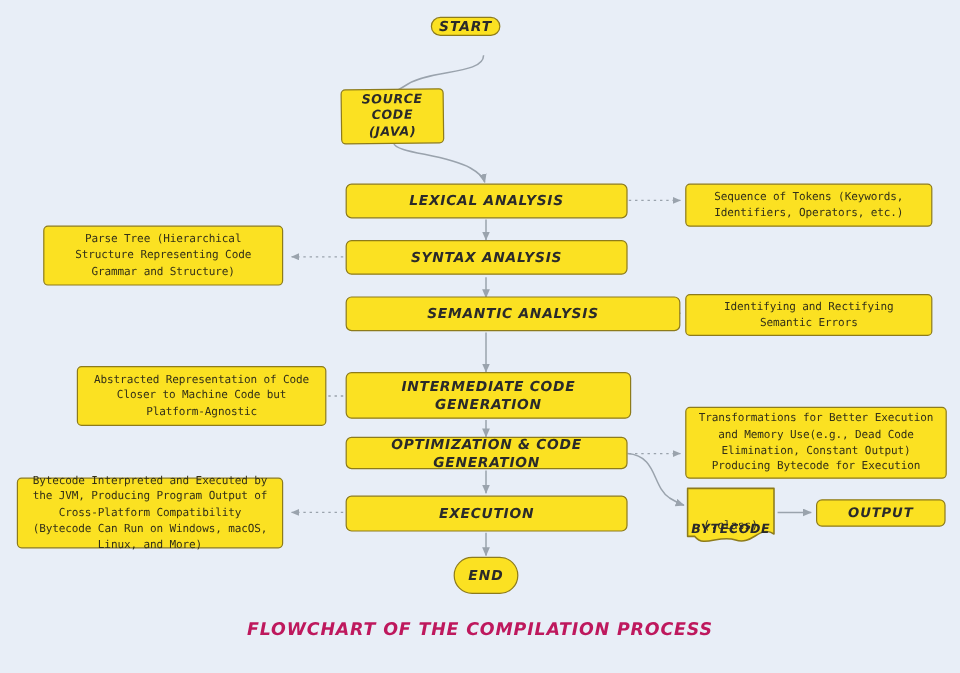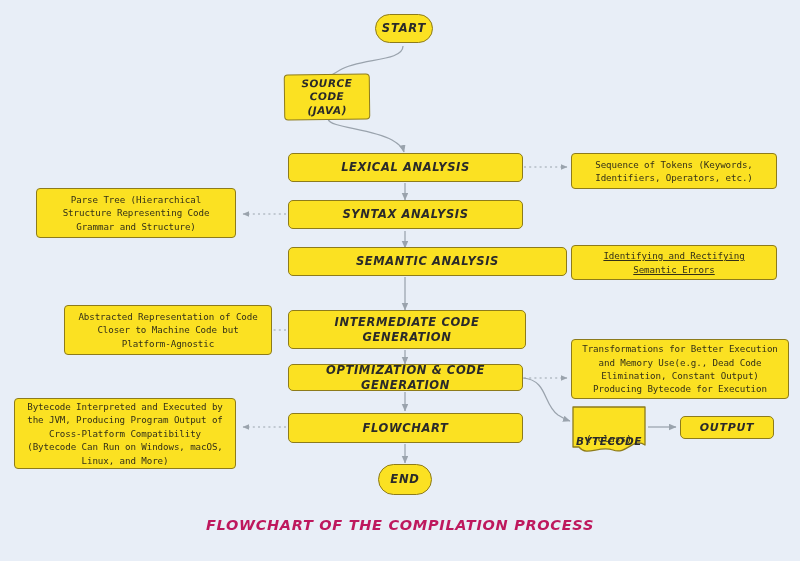--- a/index.html
+++ b/index.html
@@ -171,21 +171,21 @@
       <path d="M524,167 L567,167" marker-end="url(#arrowdot)"></path>
       <path d="M524,261 L567,261" marker-end="url(#arrowdot)"></path>
       <path d="M524,378 L567,378" marker-end="url(#arrowdot)"></path>
 
       <path d="M286,214 L243,214" marker-end="url(#arrowdot)"></path>
       <path d="M286,330 L243,330" marker-end="url(#arrowdot)"></path>
       <path d="M286,427 L243,427" marker-end="url(#arrowdot)"></path>
     </g>
   </svg>
 
-  <div class="node terminator" style="left:375px; top:14px; width:58px; height:29px;">
+  <div class="node terminator" style="left:359px; top:14px; width:58px; height:16px;">
     <span>START</span>
   </div>
 
   <div class="node srcbox" style="left:284px; top:74px; width:86px; height:46px;">
     <span>SOURCE CODE</span>
     <span>(JAVA)</span>
   </div>
 
   <div class="node proc" style="left:288px; top:200px; width:235px; height:29px;">
     <span>SYNTAX ANALYSIS</span>
@@ -201,69 +201,69 @@
 
   <div class="node proc" style="left:288px; top:310px; width:238px; height:39px;">
     <span>INTERMEDIATE CODE GENERATION</span>
   </div>
 
   <div class="node proc" style="left:288px; top:364px; width:235px; height:27px;">
     <span>OPTIMIZATION &amp; CODE GENERATION</span>
   </div>
 
   <div class="node proc" style="left:288px; top:413px; width:235px; height:30px;">
-    <span>FLOWCHART</span>
+    <span>EXECUTION</span>
   </div>
 
   <div class="node terminator" style="left:378px; top:464px; width:54px; height:31px;">
     <span>END</span>
   </div>
 
   <div class="docshape" style="left:569px; top:403px; width:80px; height:56px;">
     <svg width="80" height="56" viewBox="0 0 80 56">
       <path d="M4,4 L76,4 L76,42 C64,34 58,52 44,47 C30,42 18,54 10,44 L4,44 Z" fill="#fbe122" stroke="#8d7b1b" stroke-width="1.3" stroke-linejoin="round"></path>
     </svg>
     <div class="doclabel">BYTECODE</div>
     <div class="docsub">(.class)</div>
   </div>
 
-  <div class="node outbox" style="left:680px; top:416px; width:94px; height:23px;">
+  <div class="node outbox" style="left:680px; top:416px; width:108px; height:23px;">
     <span>OUTPUT</span>
   </div>
 
   <div class="note node" style="left:571px; top:153px; width:206px; height:36px; white-space:pre;">
     <span>Sequence of Tokens (Keywords,
 Identifiers, Operators, etc.)</span>
   </div>
 
   <div class="note node" style="left:36px; top:188px; width:200px; height:50px; white-space:pre;">
     <span>Parse Tree (Hierarchical
 Structure Representing Code
 Grammar and Structure)</span>
   </div>
 
-  <div class="note node" style="left:571px; top:245px; width:206px; height:35px; white-space:pre;text-decoration:underline;">
+  <div class="note node" style="left:571px; top:245px; width:206px; height:35px; white-space:pre;">
     <span>Identifying and Rectifying
 Semantic Errors</span>
   </div>
 
   <div class="note node" style="left:28px; top:305px; width:208px; height:50px; white-space:pre;margin-left:36px;">
     <span>Abstracted Representation of Code
 Closer to Machine Code but
 Platform-Agnostic</span>
   </div>
 
   <div class="note node" style="left:571px; top:339px; width:218px; height:60px; white-space:pre;">
     <span>Transformations for Better Execution
 and Memory Use(e.g., Dead Code
 Elimination, Constant Output)
 Producing Bytecode for Execution</span>
   </div>
 
-  <div class="note node" style="left:14px; top:398px; width:222px; height:71px; white-space:pre;">
+  <div class="note node" style="left:14px; top:398px; width:222px; height:59px; white-space:pre;">
     <span>Bytecode Interpreted and Executed by
 the JVM, Producing Program Output of
 Cross-Platform Compatibility
 (Bytecode Can Run on Windows, macOS,
 Linux, and More)</span>
   </div>
 
   <div id="chart-title">FLOWCHART OF THE COMPILATION PROCESS</div>
 
 </div>

